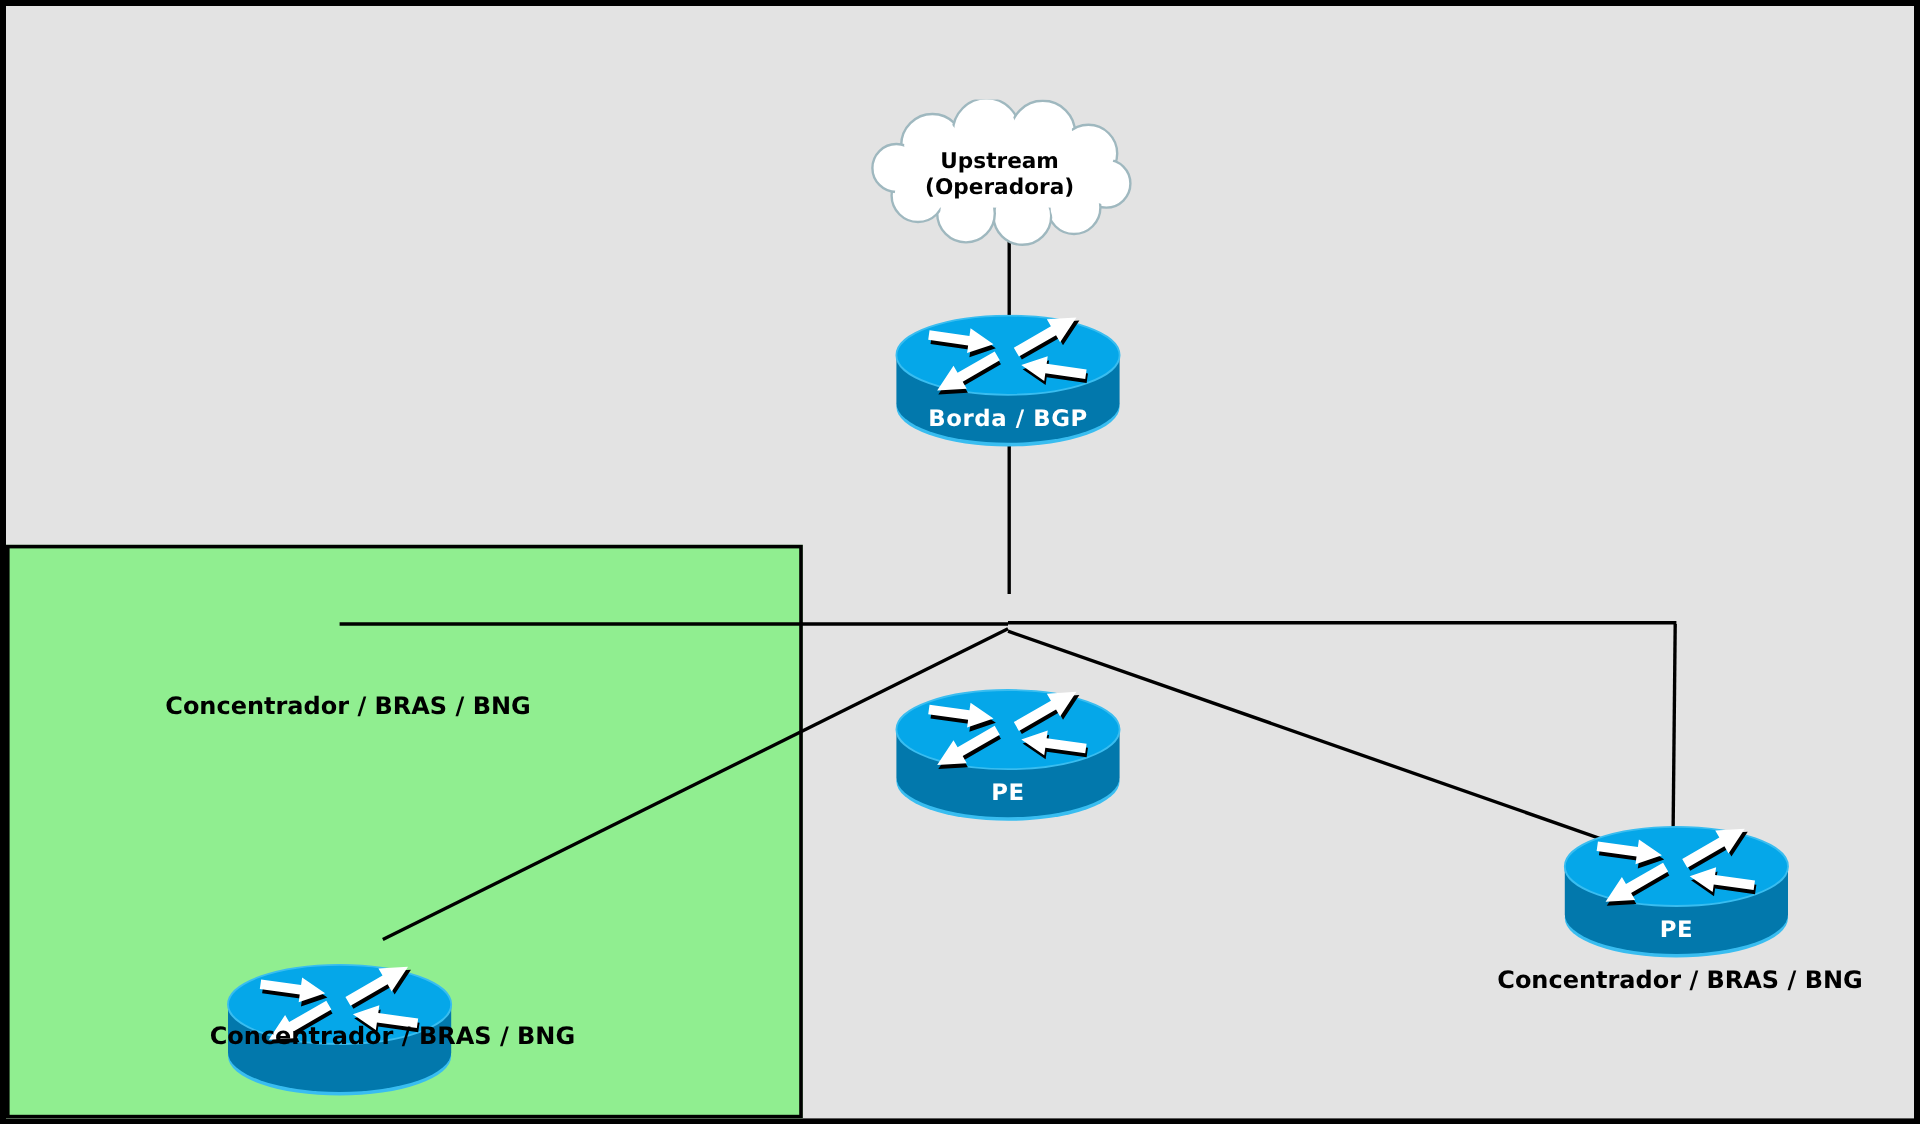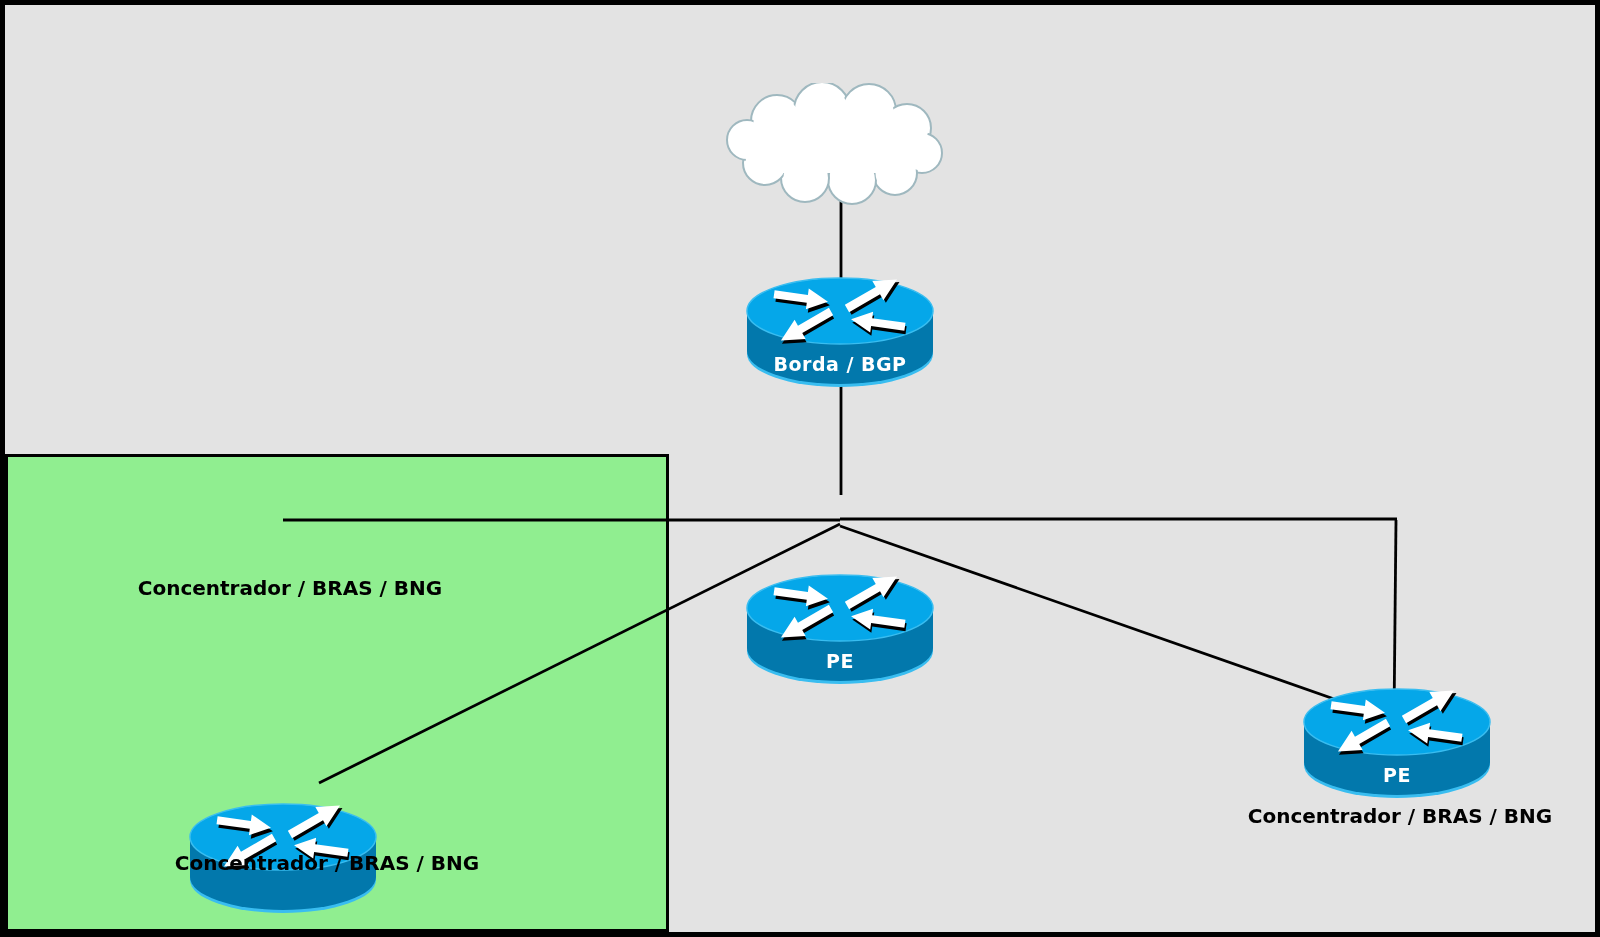--- a/index.html
+++ b/index.html
@@ -84,23 +84,27 @@
           <circle cx="190" cy="45" r="21.5"></circle>
         <circle cx="205" cy="70" r="17.5"></circle>
           <circle cx="178" cy="90" r="19.5"></circle>
         <circle cx="135" cy="97" r="21.5"></circle>
           <circle cx="88" cy="95" r="21.5"></circle>
         <circle cx="48" cy="80" r="19.5"></circle>
           <circle cx="30" cy="57" r="17.5"></circle>
         <rect x="40" y="35" width="150" height="55"></rect>
       </g>
     </svg>
-  </div>
-
-  <div class="node router-mount" style="left:740px;top:272px">
+    <div class="cloud-text">
+      <div>Upstream</div>
+      <div>(Operadora)</div>
+    </div>
+  </div>
+
+  <div class="node router-mount" style="left:740px;top:257px">
     
   <svg viewBox="0 0 190 112" width="190" height="112">
     <ellipse cx="95" cy="77" rx="93" ry="33" fill="#39bdf0"></ellipse>
     <path d="M2,34 L2,74 A93,33 0 0 0 188,74 L188,34 Z" fill="#0278ac"></path>
     <ellipse cx="95" cy="34" rx="93" ry="33" fill="#05a7e9" stroke="#39bdf0" stroke-width="1.5"></ellipse>
     <g>
 
       <g transform="translate(56,21) rotate(8) scale(0.8)">
         <path d="M -34 -5 L 8 -5 L 8 -13 L 34 0 L 8 13 L 8 5 L -34 5 Z" transform="translate(3,4)" fill="#000"></path>
         <path d="M -34 -5 L 8 -5 L 8 -13 L 34 0 L 8 13 L 8 5 L -34 5 Z" fill="#fff"></path>

